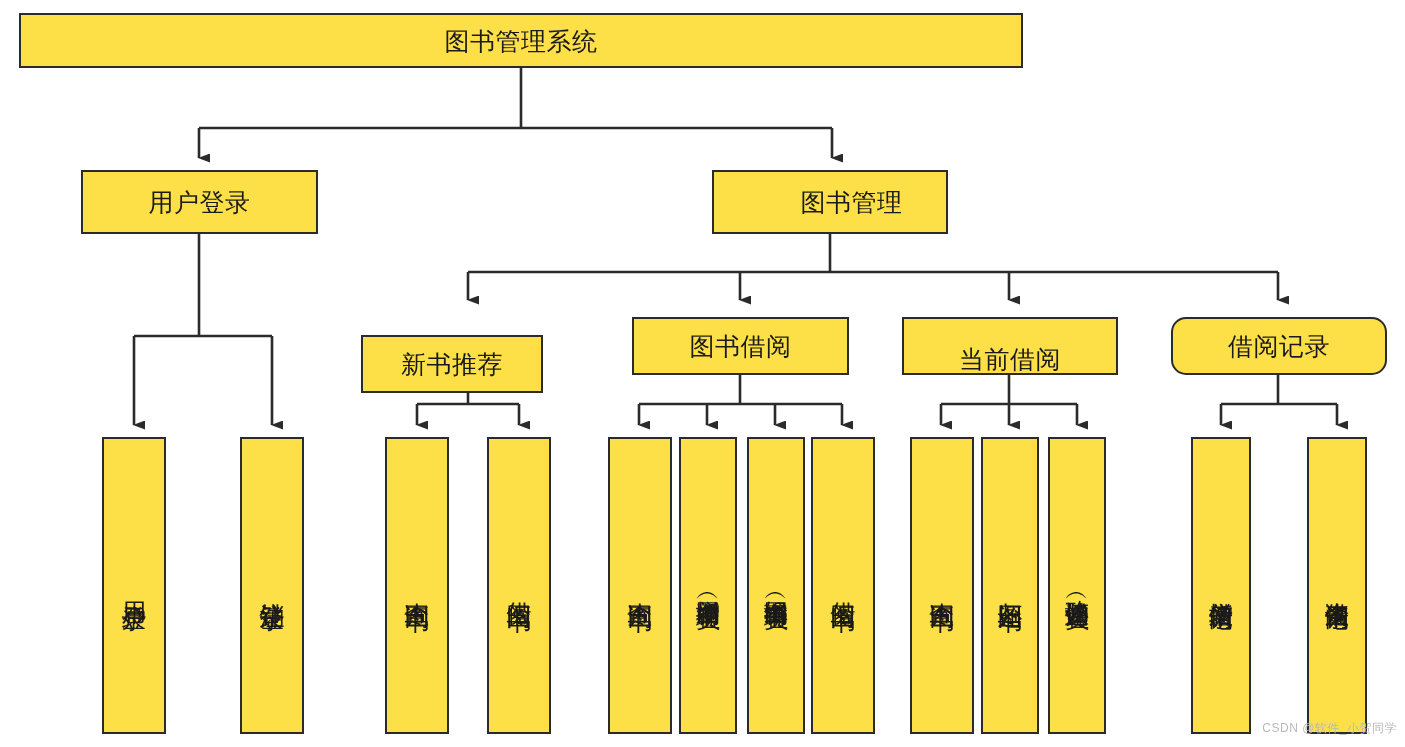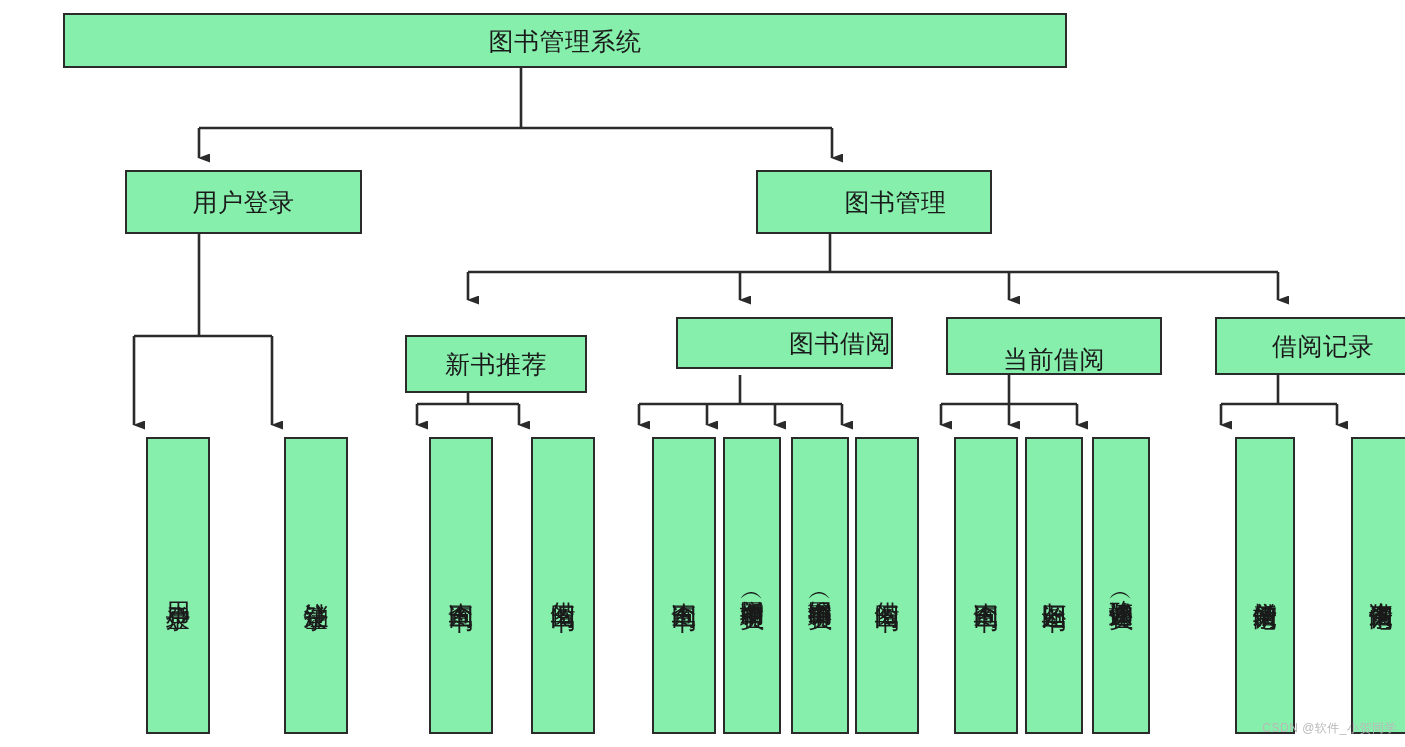--- a/index.html
+++ b/index.html
@@ -22,26 +22,25 @@
     left: 0;
     top: 0;
     width: 1405px;
     height: 747px;
     pointer-events: none;
   }
   .node {
     position: absolute;
     box-sizing: border-box;
     border: 2.5px solid #2b2b2b;
-    background: #86efac;
+    background: #fde047;
     display: flex;
     align-items: center;
     justify-content: center;
     color: #1a1a1a;
-    margin-left: 44px;
   }
   .node .lbl {
     display: block;
     text-align: center;
     line-height: 1.12;
     letter-spacing: 0.5px;
   }
   
   .h-node .lbl {
     font-size: 25px;
@@ -140,29 +139,29 @@
   </div>
 
   <div class="node h-node" style="left:712px; top:170px; width:236px; height:64px;padding-left:43px;">
     <span class="lbl">图书管理</span>
   </div>
 
   <div class="node h-node" style="left:361px; top:335px; width:182px; height:58px;">
     <span class="lbl">新书推荐</span>
   </div>
 
-  <div class="node h-node" style="left:632px; top:317px; width:217px; height:52px;justify-content:flex-end;">
+  <div class="node h-node" style="left:632px; top:317px; width:217px; height:58px;">
     <span class="lbl">图书借阅</span>
   </div>
 
   <div class="node h-node" style="left:902px; top:317px; width:216px; height:58px;align-items:flex-end;">
     <span class="lbl">当前借阅</span>
   </div>
 
-  <div class="node h-node" style="left:1171px; top:317px; width:216px; height:58px;">
+  <div class="node h-node" style="left:1171px; top:317px; width:216px; height:58px;border-radius:15px;">
     <span class="lbl">借阅记录</span>
   </div>
 
   <div class="node v-node" style="left:102px; top:437px; width:64px; height:297px;">
     <span class="lbl">用户登录</span>
   </div>
 
   <div class="node v-node" style="left:240px; top:437px; width:64px; height:297px;">
     <span class="lbl">注销登录</span>
   </div>

